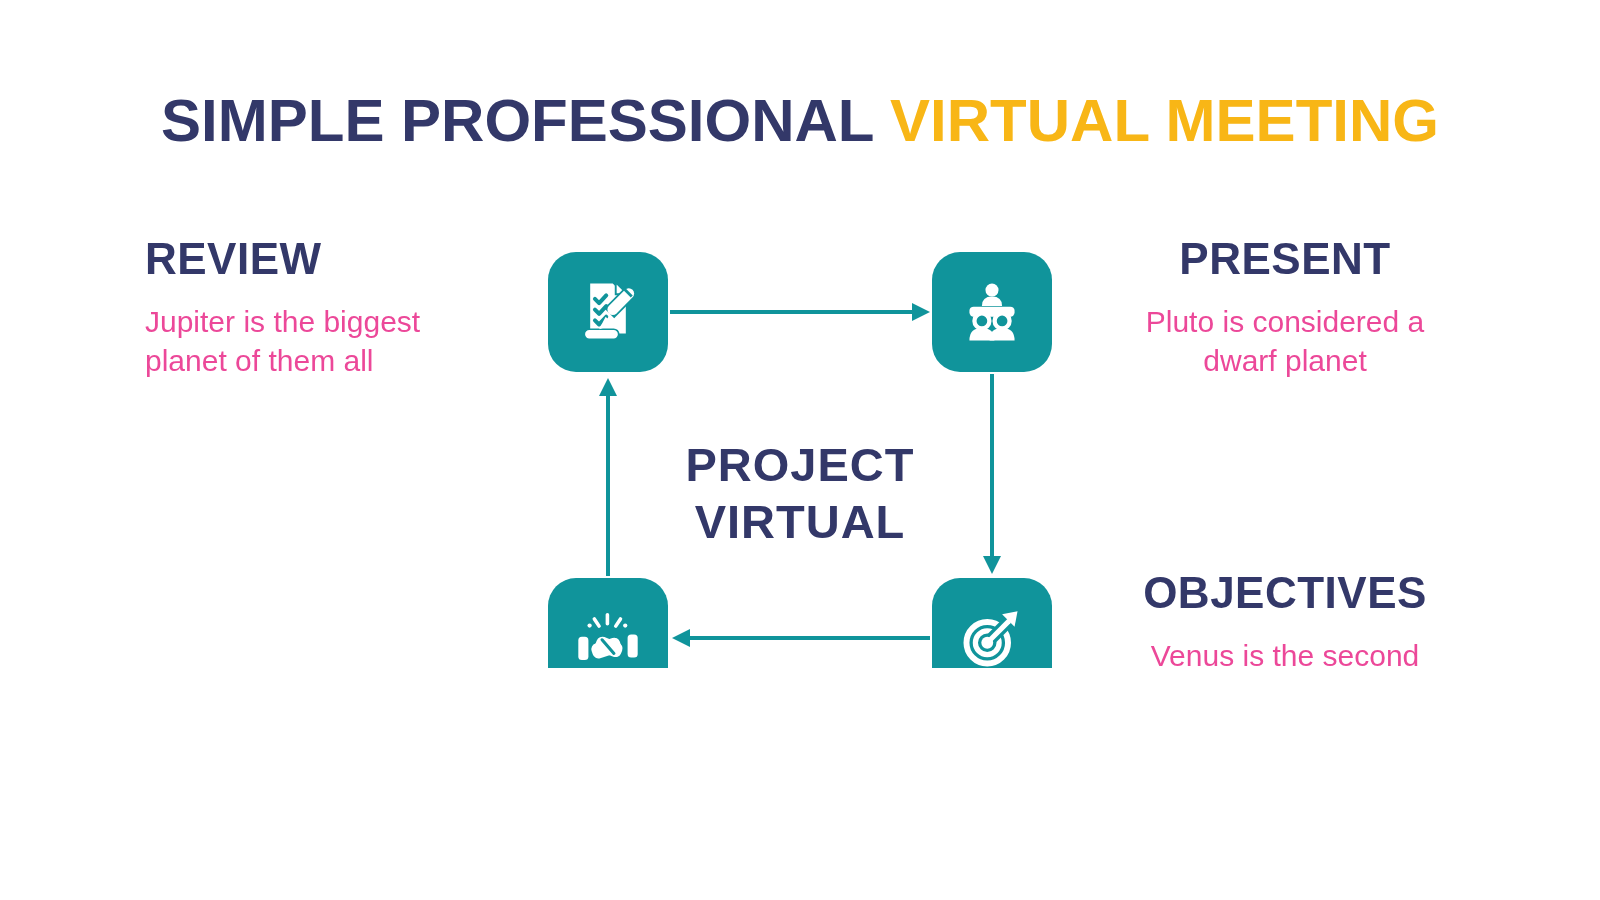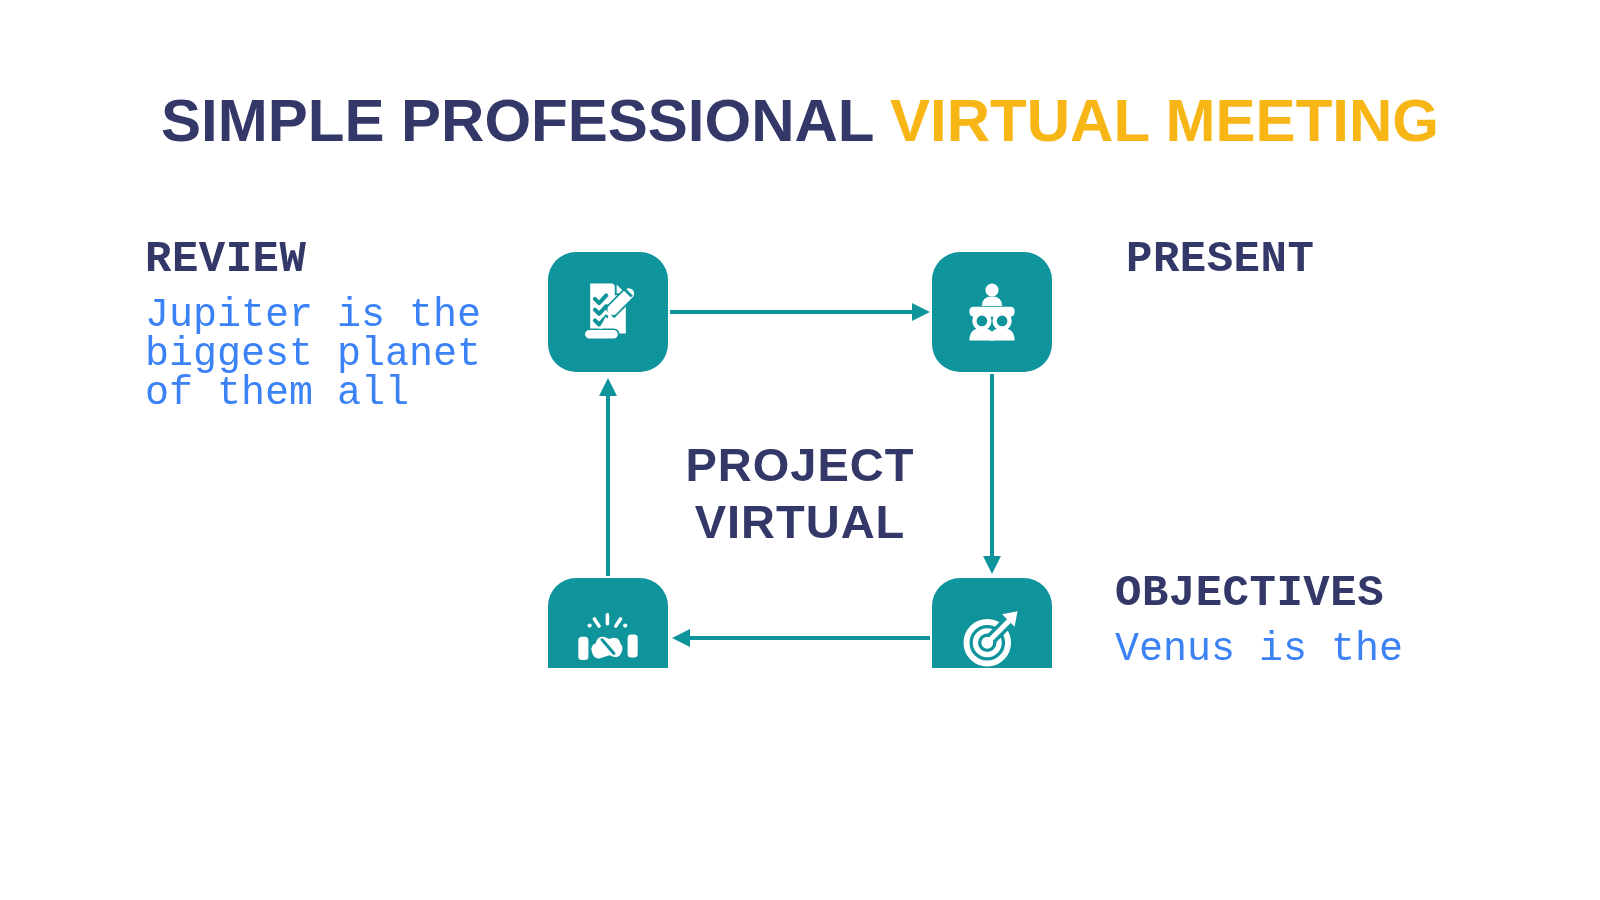--- a/index.html
+++ b/index.html
@@ -18,39 +18,39 @@
     margin: 0;
     text-align: center;
     font-size: 60px;
     font-weight: bold;
     letter-spacing: 0px;
     color: #333869;
     white-space: nowrap;
   }
   .title .accent { color: #F8B616; }
 
-  .step { position: absolute; font-family: Liberation Mono, monospace; }
+  .step { position: absolute; }
   .step h2 {
     margin: 0;
     font-size: 44px;
     font-weight: bold;
     letter-spacing: 0.5px;
     color: #333869;
     line-height: 46px;
   }
   .step p {
-    margin: 14px 0 0 0;
-    font-size: 40px;
+    margin: 20px 0 0 0;
+    font-size: 30px;
     line-height: 39px;
-    color: #3b82f6;
+    color: #ec4899;
   }
   .step-review     { left: 145px;  top: 236px; width: 360px; text-align: left; }
-  .step-present    { right: 134px; top: 236px; width: 340px; text-align: left; }
+  .step-present    { right: 145px; top: 236px; width: 340px; text-align: center; }
   .step-deal       { left: 145px;  top: 570px; width: 370px; text-align: left; }
-  .step-objectives { right: 145px; top: 570px; width: 340px; text-align: left; }
+  .step-objectives { right: 145px; top: 570px; width: 340px; text-align: center; }
 
   .tile {
     position: absolute;
     width: 120px; height: 120px;
     background: #10949B;
     border-radius: 28px;
     display: flex;
     align-items: center;
     justify-content: center;
   }
@@ -85,20 +85,21 @@
 
   <h1 class="title"><span>SIMPLE PROFESSIONAL</span> <span class="accent">VIRTUAL MEETING</span></h1>
 
   <div class="step step-review">
     <h2>REVIEW</h2>
     <p>Jupiter is the biggest planet of them all</p>
   </div>
 
   <div class="step step-present">
     <h2>PRESENT</h2>
+    <p>Pluto is considered a dwarf planet</p>
   </div>
 
   <div class="step step-deal">
   </div>
 
   <div class="step step-objectives">
     <h2>OBJECTIVES</h2>
     <p>Venus is the second planet from the Sun</p>
   </div>
 

